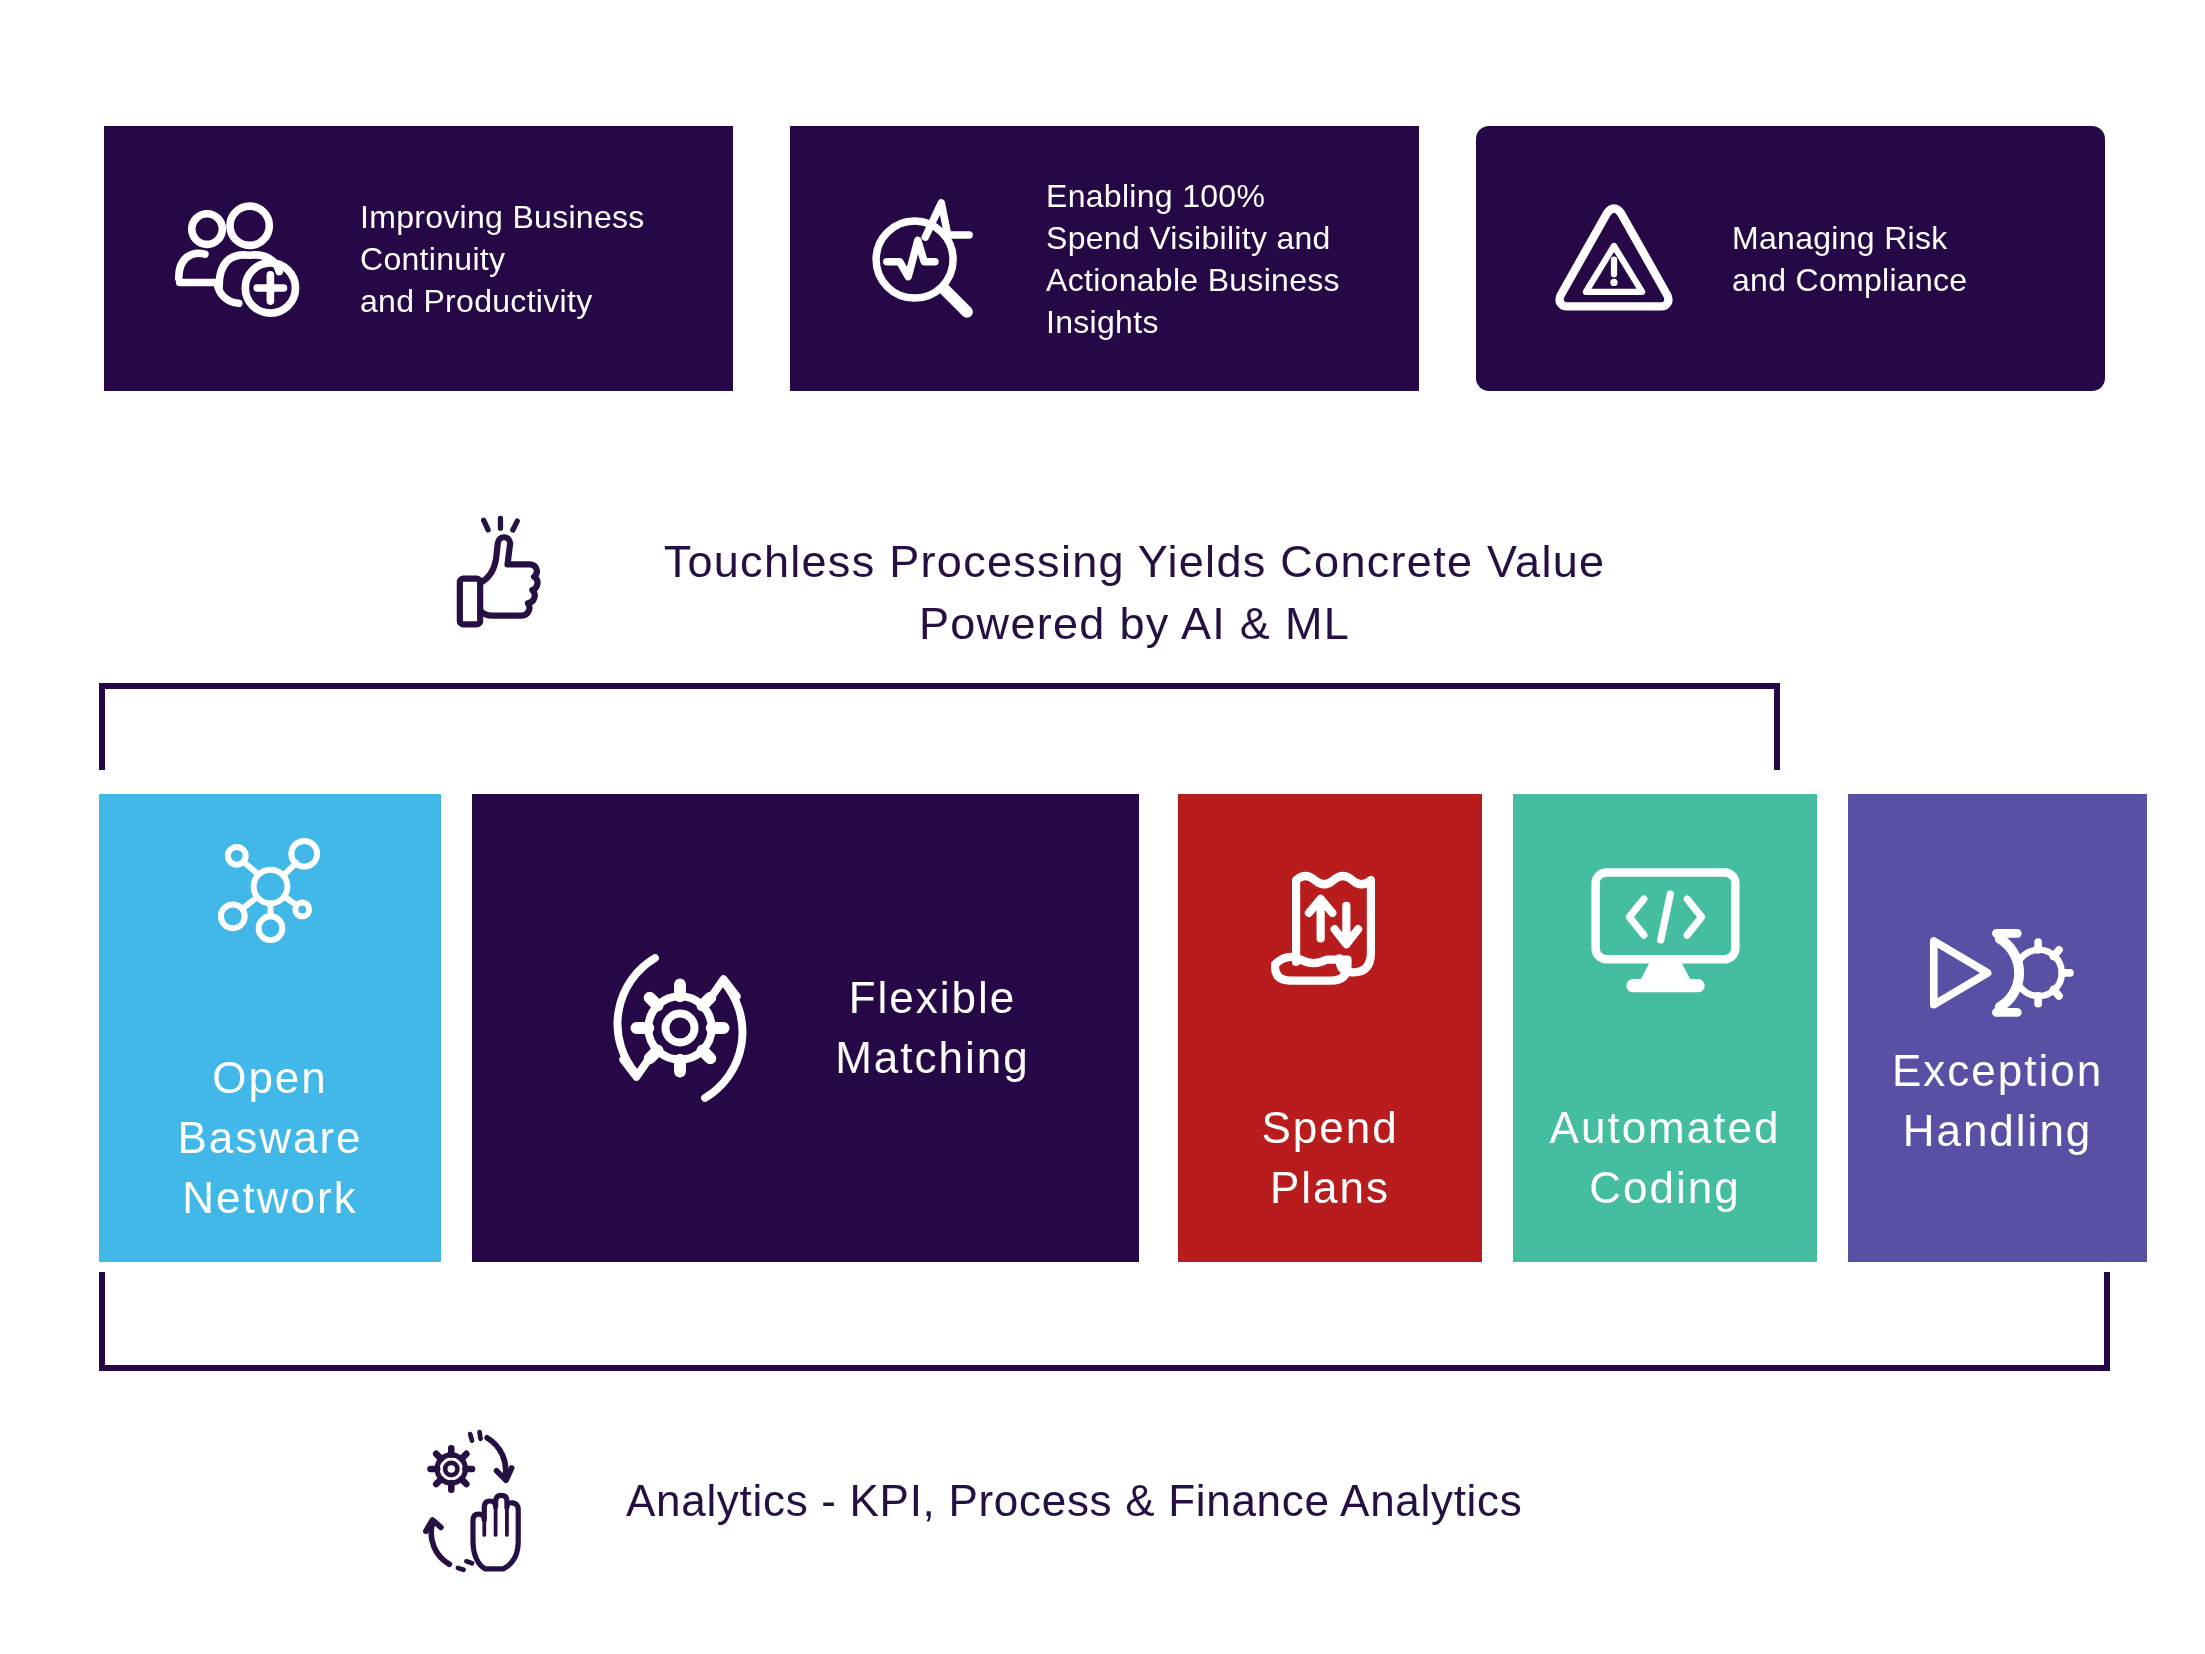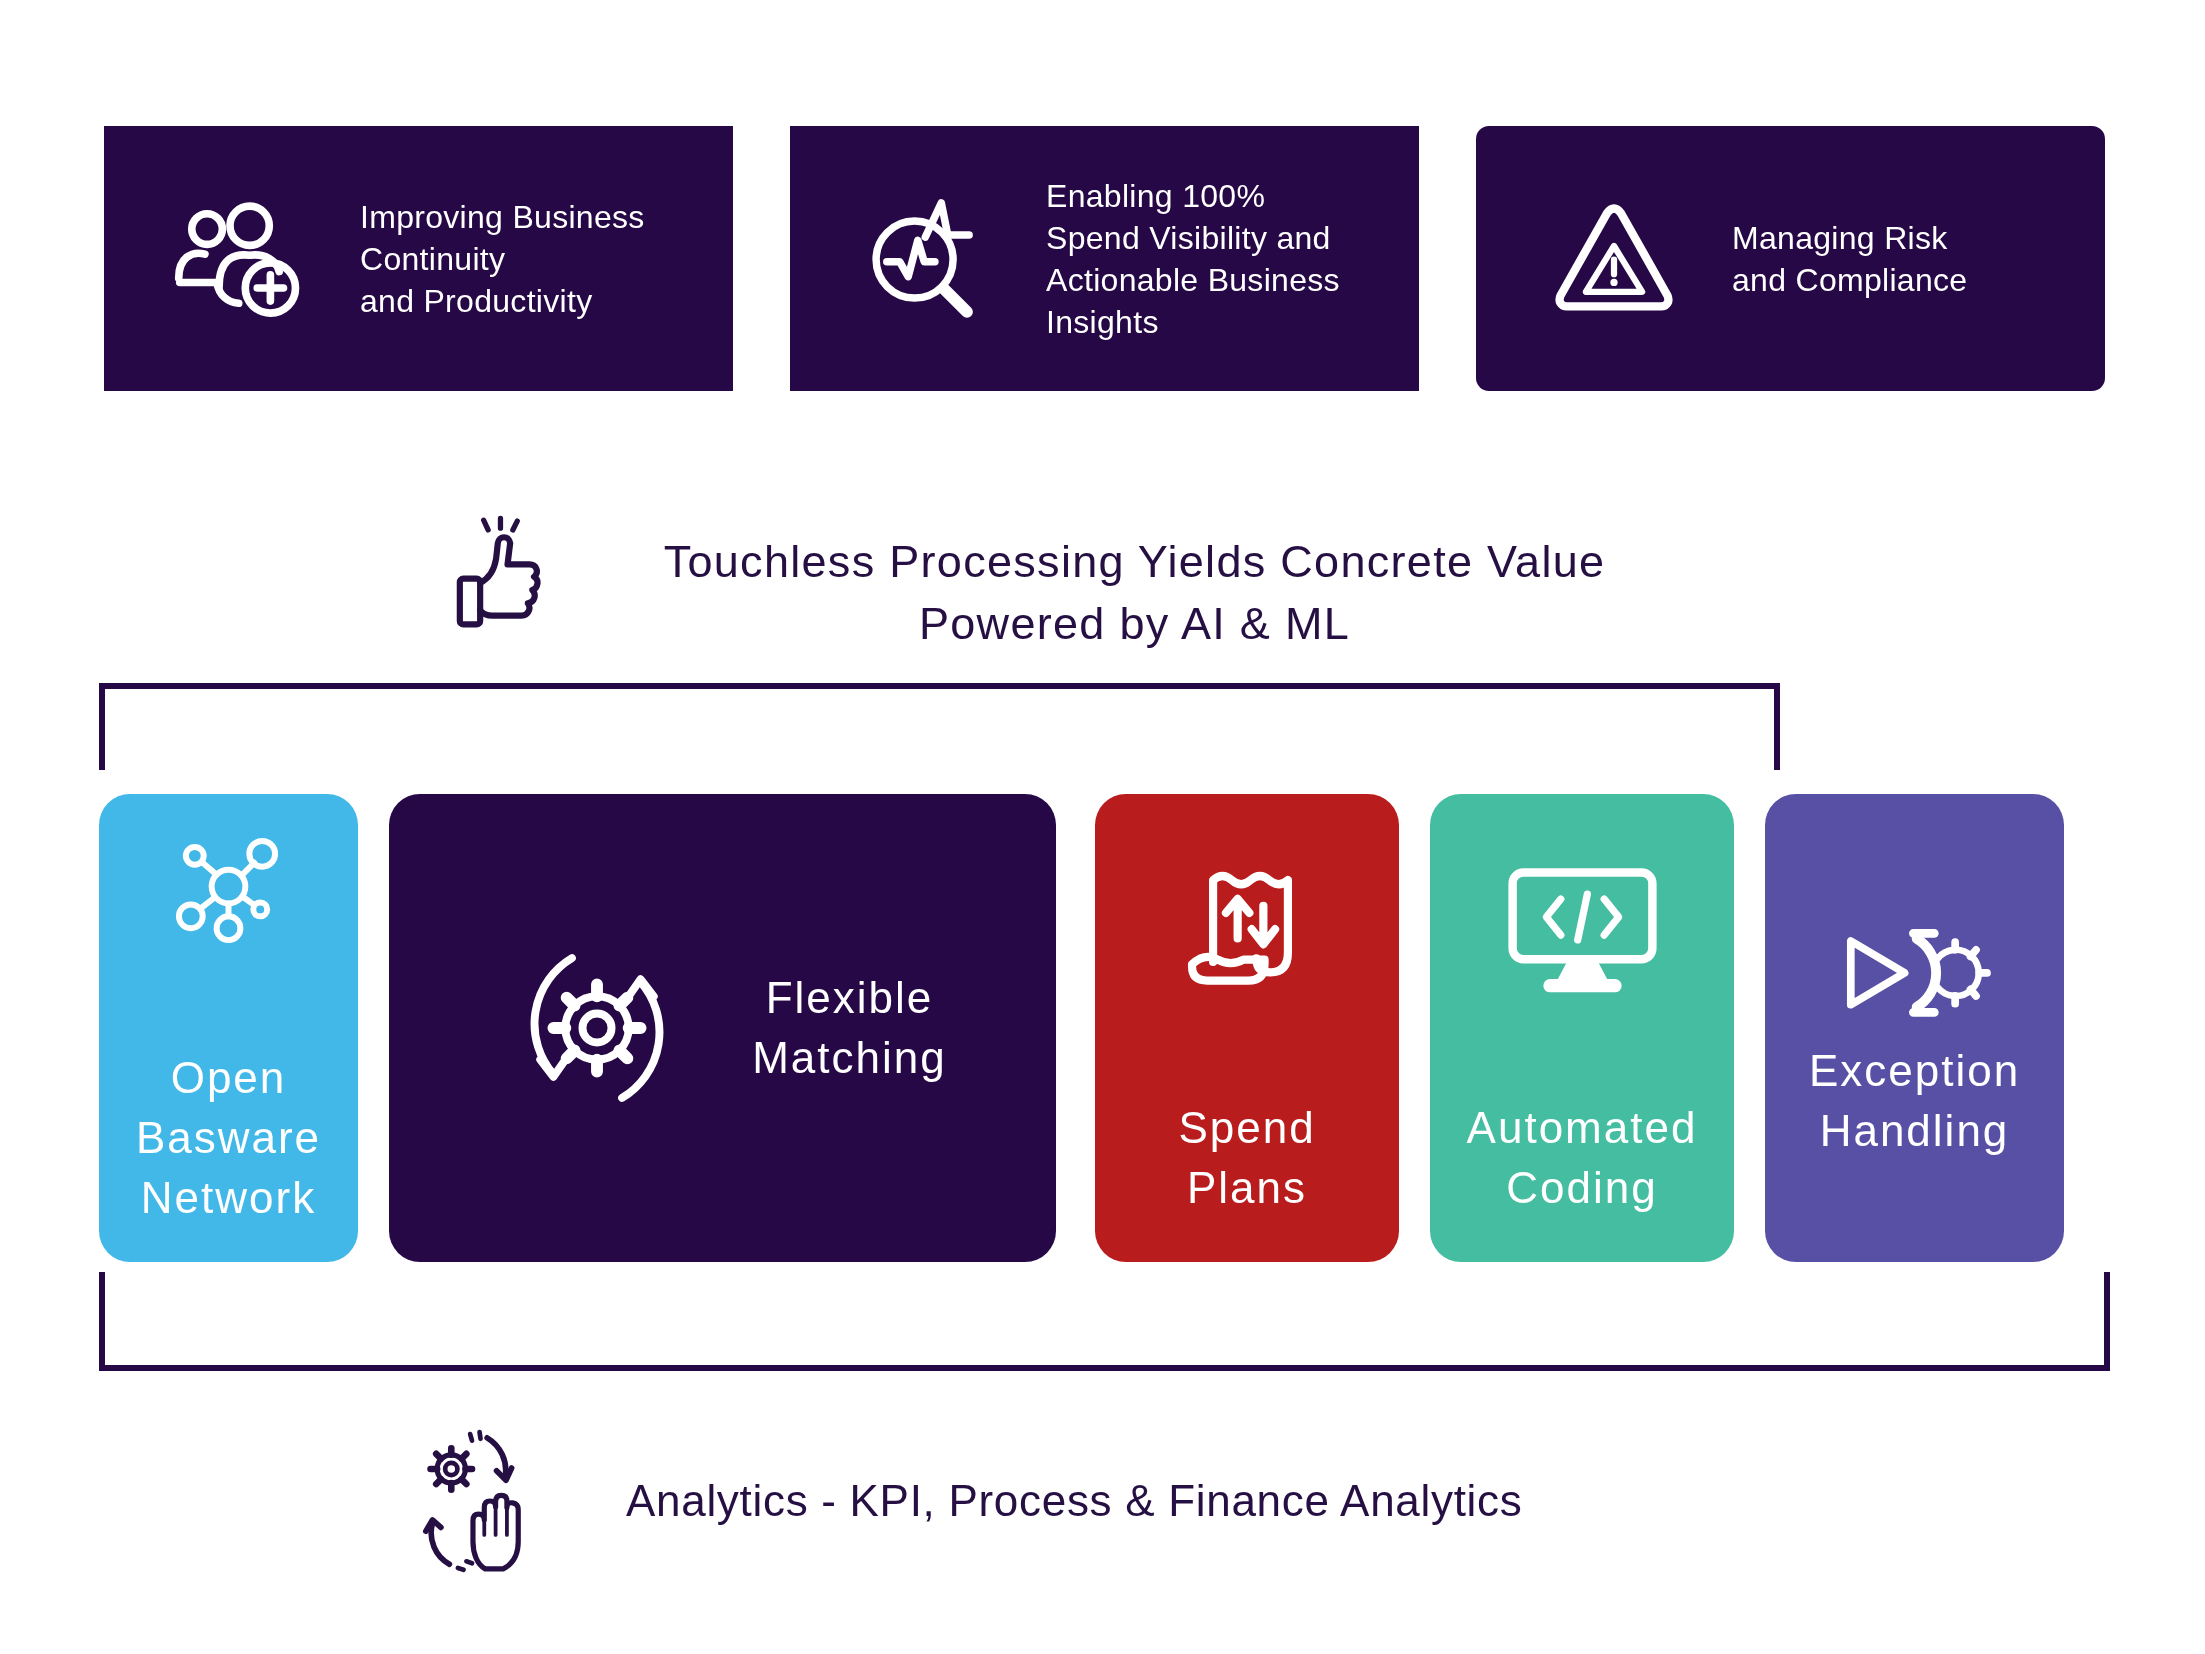--- a/index.html
+++ b/index.html
@@ -51,25 +51,25 @@
     position: absolute; left: 99px; top: 1272px;
     width: 2011px; height: 99px; box-sizing: border-box;
     border-bottom: 6.6px solid; border-left: 6.6px solid; border-right: 6.6px solid;
   }
 
   
   .cap-row { position: absolute; left: 99px; top: 794px; display: flex; gap: 31px; }
   .cap-card {
     height: 468px; box-sizing: border-box; color: #ffffff;
     display: flex; flex-direction: column; align-items: center; justify-content: space-between;
-    padding: 41px 10.6px 34px; text-align: center; border-radius: 31px;
+    padding: 41px 10.6px 34px; text-align: center;
   }
   .cap-card .cap-icon { color: #ffffff; }
   .cap-label { font-size: 44px; line-height: 60px; letter-spacing: 2px; font-weight: 400; }
-  .cap-open      { width: 259px; align-items: center; }
+  .cap-open      { width: 342px; align-items: center; }
   .cap-flexible  { width: 667px; flex-direction: row; justify-content: center; align-items: center; gap: 56px; padding: 0; }
   .cap-spend     { width: 304px; padding-top: 58px; padding-bottom: 44px; }
   .cap-automated { width: 304px; padding-top: 64px; padding-bottom: 44px; }
   .cap-exception { width: 299px; padding-top: 56px; padding-bottom: 44px; justify-content: center; }
 
   
   .footer-band { position: absolute; left: 423px; top: 1429px; display: flex; align-items: center; gap: 71px; justify-content: flex-end; }
   .footer-label { font-size: 44px; letter-spacing: 0.7px; font-weight: 400; white-space: nowrap; }
 </style>
 </head>

